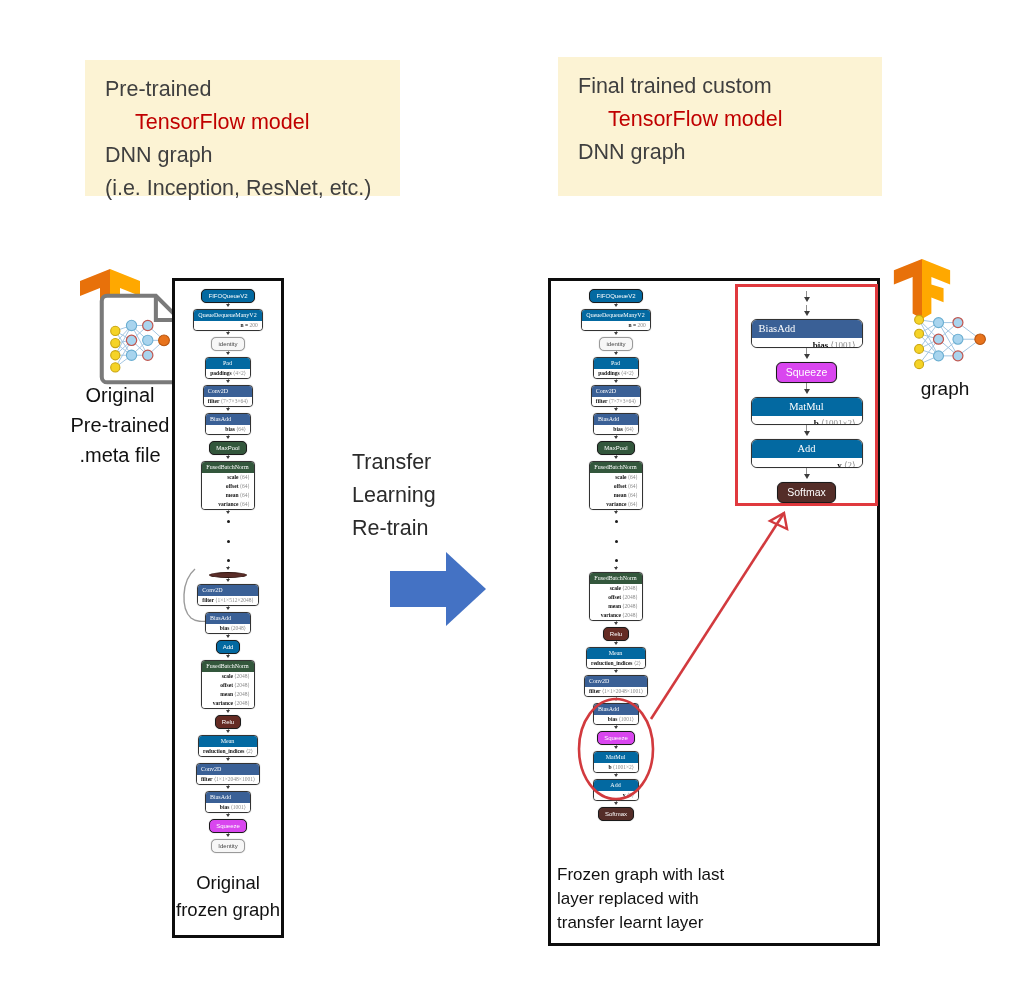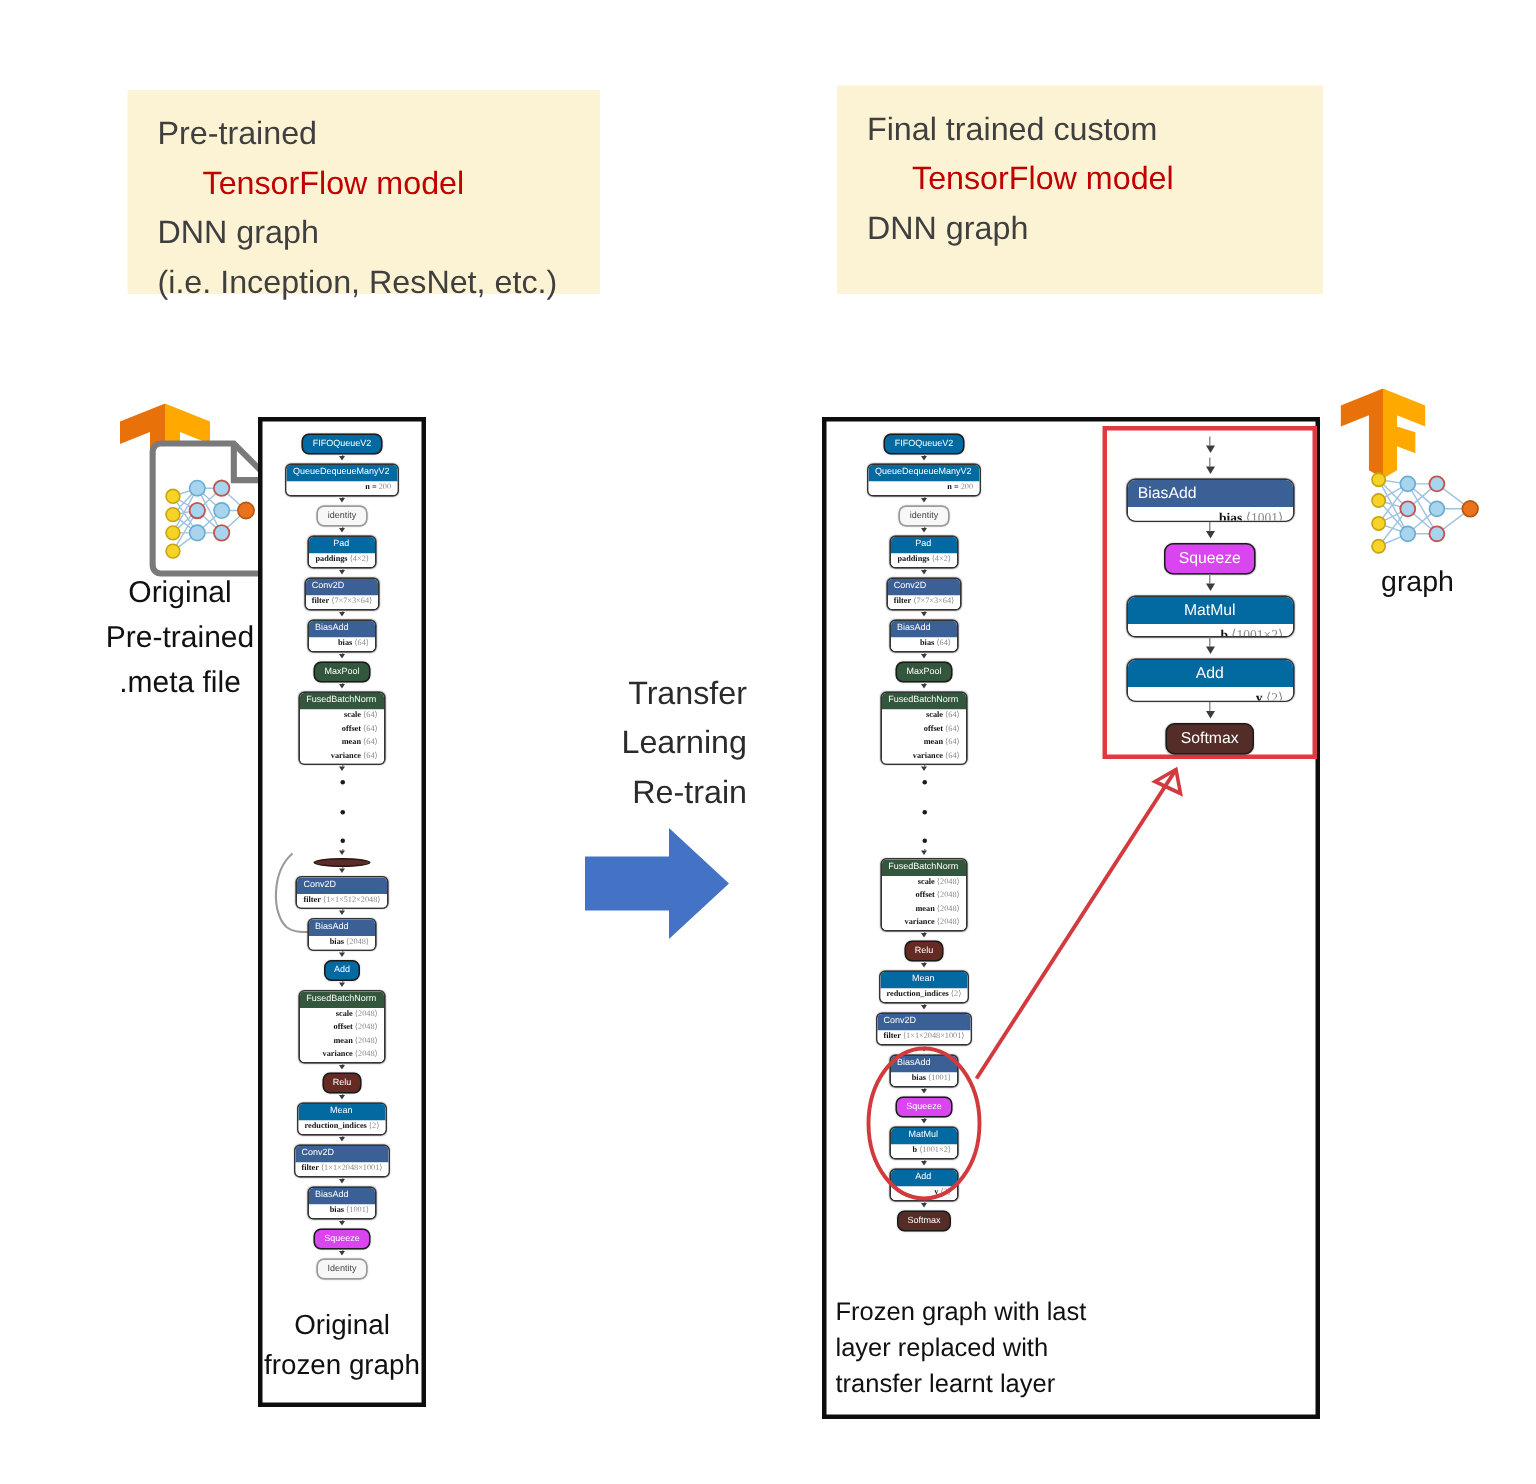--- a/index.html
+++ b/index.html
@@ -11,21 +11,21 @@
               font-size:21.5px; line-height:33px; color:#3f3f3f; }
   .note-left  { left:85px;  top:60px; width:315px; height:136px; }
   .note-right { left:558px; top:57px; width:324px; height:139px; }
   .note-line.red { color:#c00000;margin-left:30px; }
 
   
   .icon-group { position:absolute; }
   .icon-label { position:absolute; text-align:center; color:#111; font-size:20px; line-height:30px; }
 
   
-  .transfer-text { position:absolute; left:352px; top:446px; width:146px; text-align:right;
+  .transfer-text { position:absolute; left:352px; top:446px; width:146px; text-align:left;
                    font-size:21.5px; line-height:33px; color:#2b2b2b; }
   .big-arrow { position:absolute; left:390px; top:552px; width:96px; height:74px; }
   .big-arrow .shaft { position:absolute; left:0; top:19px; width:56px; height:36px; background:#4472c4; }
   .big-arrow .head  { position:absolute; left:56px; top:0; width:0; height:0;
                       border-top:37px solid transparent; border-bottom:37px solid transparent;
                       border-left:40px solid #4472c4; }
 
   
   .graph-box { position:absolute; border:3px solid #0d0d0d; background:#fff; }
   .graph-box-left  { left:172px; top:278px; width:112px; height:660px; }
@@ -38,21 +38,21 @@
   .graph-caption-left { position:absolute; left:0; bottom:12px; width:100%; text-align:center;
                         font-size:18.5px; line-height:27px; color:#111; }
   .graph-caption-right { position:absolute; left:6px; bottom:8px; width:190px; text-align:left;
                          font-size:17px; line-height:24px; color:#111; }
 
   
   .gpill { border-radius:5px; padding:2px 6px; font-size:6px; line-height:8px; color:#fff;
            border:1px solid #1a1a1a; white-space:nowrap; box-shadow:0 0 1px rgba(0,0,0,.4); }
   .gbox  { border:1px solid #333; border-radius:4px; overflow:hidden; background:#fff;
            width:max-content; min-width:46px; box-shadow:0 0 1px rgba(0,0,0,.4); }
-  .ghead { padding:2px 5px 2px 4px; font-size:6px; line-height:7px; color:#fff; text-align:left; white-space:nowrap; }
+  .ghead { padding:2px 5px 2px 4px; font-size:6px; line-height:7px; color:#fff; text-align:left; white-space:nowrap;font-family:Liberation Serif, serif; }
   .grow  { padding:1px 4px; font-size:5.5px; line-height:7px; text-align:right; background:#fff; white-space:nowrap;font-family:Liberation Serif, serif; }
   .grow b { color:#111; font-weight:bold; }
   .grow span { color:#8a8a8a; }
 
   .c-black   { background:#0369a1;text-align:center; }
   .c-blue    { background:#3a6096; }
   .c-green   { background:#33573c; }
   .c-brown   { background:#d946ef; }
   .c-maroon  { background:#542d28; }
   .c-darkred { background:#652b23; }

